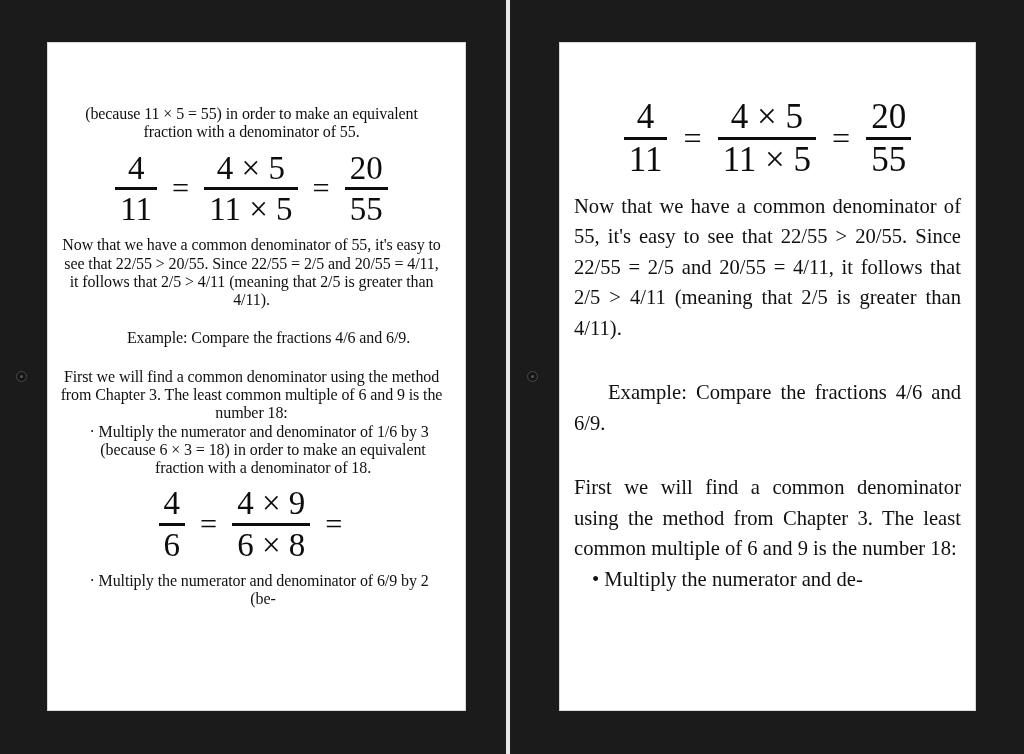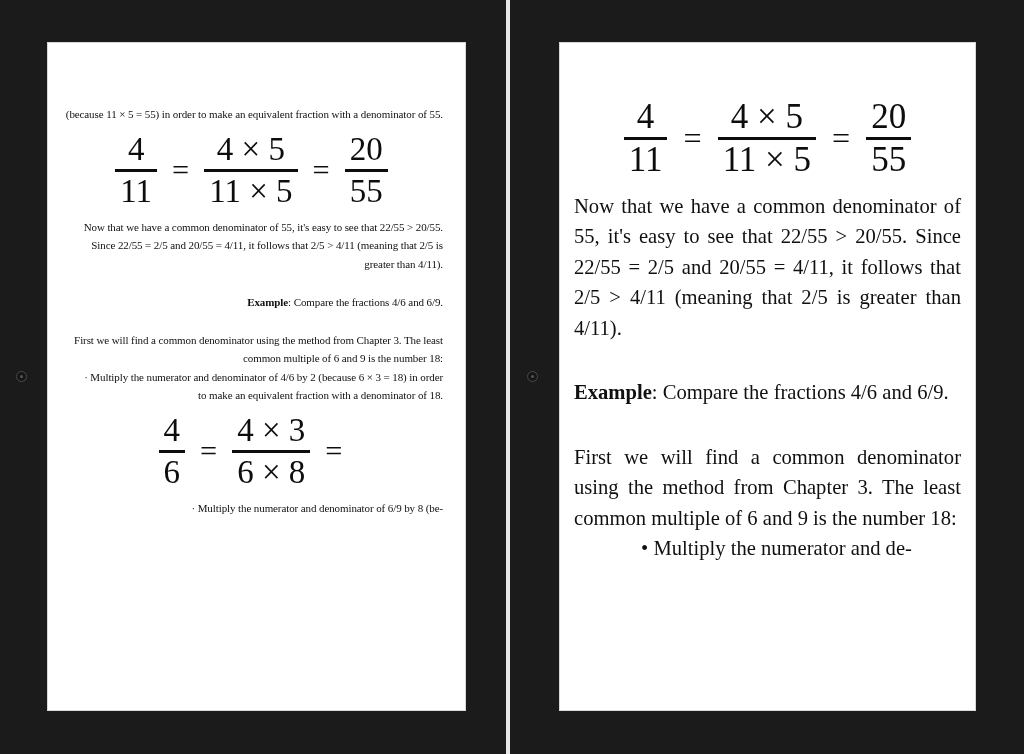--- a/index.html
+++ b/index.html
@@ -101,34 +101,34 @@
     box-sizing: border-box;
     width: 100%;
   }
 
   
   .para {
     color: #101010;
     margin: 0;
   }
   .device.left .para {
-    font-size: 11px;
+    font-size: 16px;
     line-height: 18.3px;
-    text-align: right;
+    text-align: center;
     letter-spacing: -0.1px;
   }
   .device.right .para {
     font-size: 20.6px;
     line-height: 30.5px;
     text-align: justify;
     letter-spacing: 0px;
   }
-  .device.right .para.nojust { text-align: center; }
-
-  .bold { font-weight: bold; }
+  .device.right .para.nojust { text-align: left; }
+
+  .bold { font-weight: normal; margin-left: 34px; }
 
   .para.bullet {
     margin-top: 0;
   }
   .device.left .para.bullet {
     padding-left: 23px;
     text-indent: -8px;
   }
   .device.right .para.bullet {
     padding-left: 30px;
@@ -217,38 +217,38 @@
         <p class="para">Now that we have a common denominator of 55, it's easy to see that 22/55 &gt; 20/55. Since 22/55 = 2/5 and 20/55 = 4/11, it follows that 2/5 &gt; 4/11 (meaning that 2/5 is greater than 4/11).</p>
 
         <div class="gap-md"></div>
 
         <p class="para"><span class="bold">Example</span><span>: Compare the fractions 4/6 and 6/9.</span></p>
 
         <div class="gap-md"></div>
 
         <p class="para">First we will find a common denominator using the method from Chapter 3. The least common multiple of 6 and 9 is the number 18:</p>
 
-        <p class="para bullet">· Multiply the numerator and denominator of 4/6 by 2 (because 6 × 3 = 18) in order to make an equivalent fraction with a denominator of 18.</p>
+        <p class="para bullet">· Multiply the numerator and denominator of 1/6 by 3 (because 6 × 3 = 18) in order to make an equivalent fraction with a denominator of 18.</p>
 
         <div class="equation">
           <span class="frac">
             <span class="num">4</span>
             <span class="bar"></span>
             <span class="den">6</span>
           </span>
           <span class="eq-sign">=</span>
           <span class="frac">
-            <span class="num">4 × 3</span>
+            <span class="num">4 × 9</span>
             <span class="bar"></span>
             <span class="den">6 × 8</span>
           </span>
           <span class="eq-sign">=</span>
         </div>
 
-        <p class="para bullet">· Multiply the numerator and denominator of 6/9 by 8 (be-</p>
+        <p class="para bullet">· Multiply the numerator and denominator of 6/9 by 2 (be-</p>
 
       </div>
     </div>
   </div>
 
   <div class="panel-divider"></div>
 
   <div class="device right">
 
     <div class="sensor-dot"></div>

